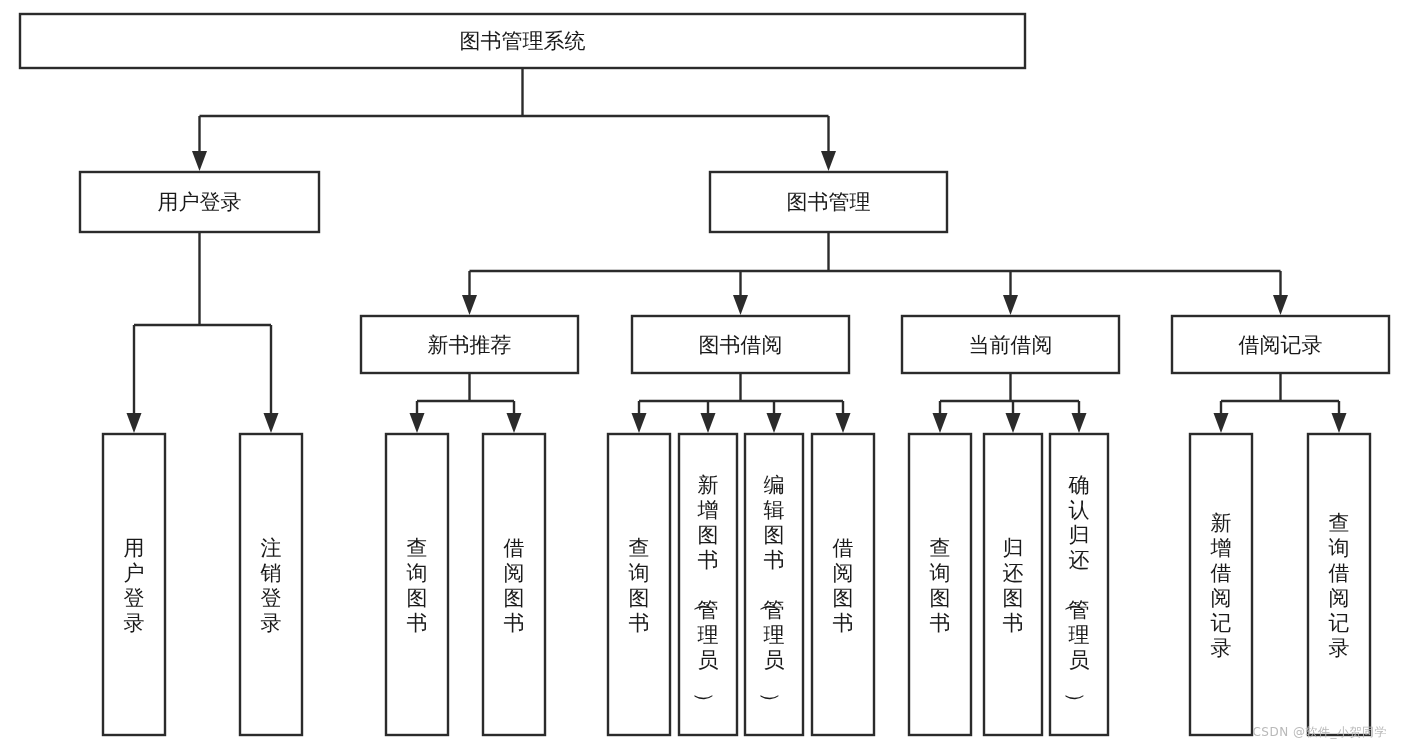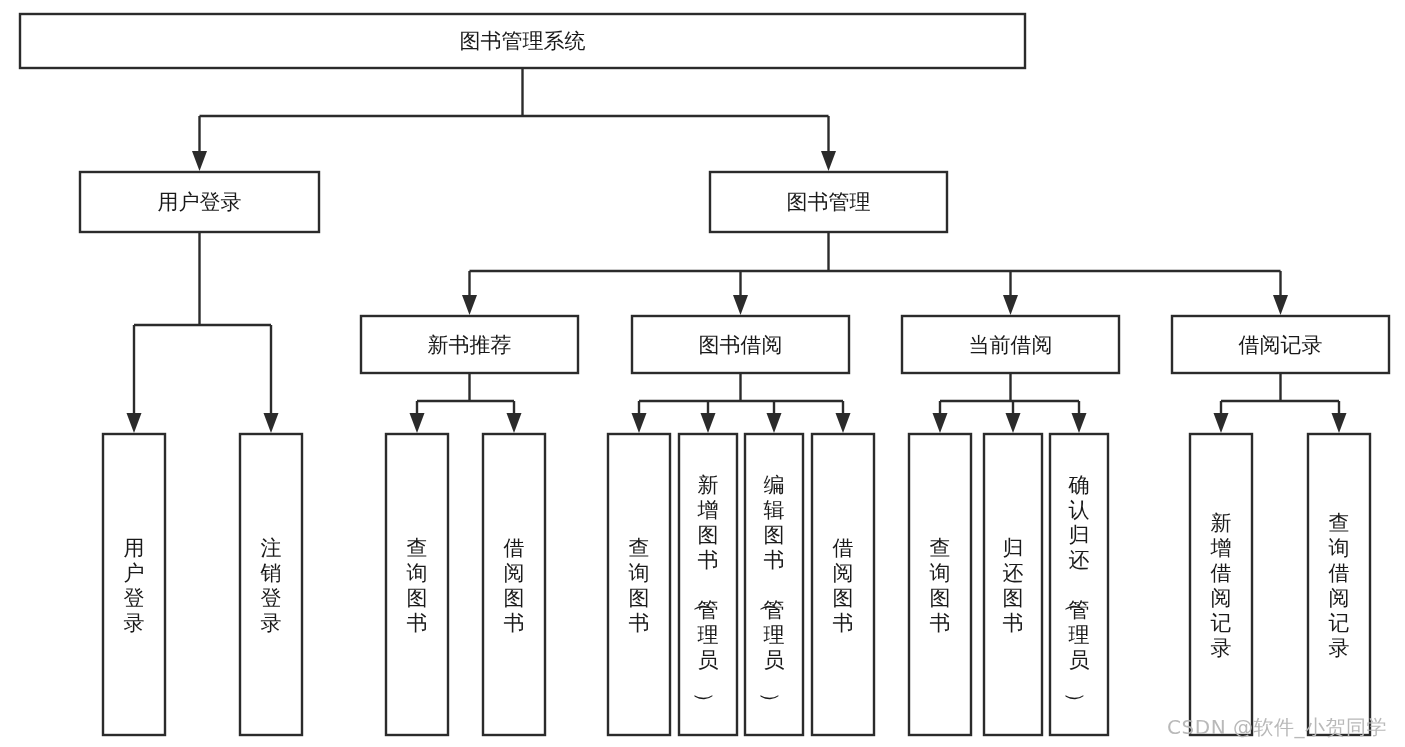--- a/index.html
+++ b/index.html
@@ -50,21 +50,21 @@
     font-family: "DejaVu Sans", "Liberation Sans", sans-serif;
     font-size: 21px;
     fill: #1a1a1a;
     text-anchor: middle;
   }
   .watermark {
     position: absolute;
     right: 18px;
     bottom: 6px;
     font-family: "DejaVu Sans", "Liberation Sans", sans-serif;
-    font-size: 20px;
+    font-size: 12px;
     color: #b9b9b9;
     letter-spacing: 0.5px;
     white-space: nowrap;
     pointer-events: none;
   }
 </style>
 </head>
 <body>
 
 <div id="page">

